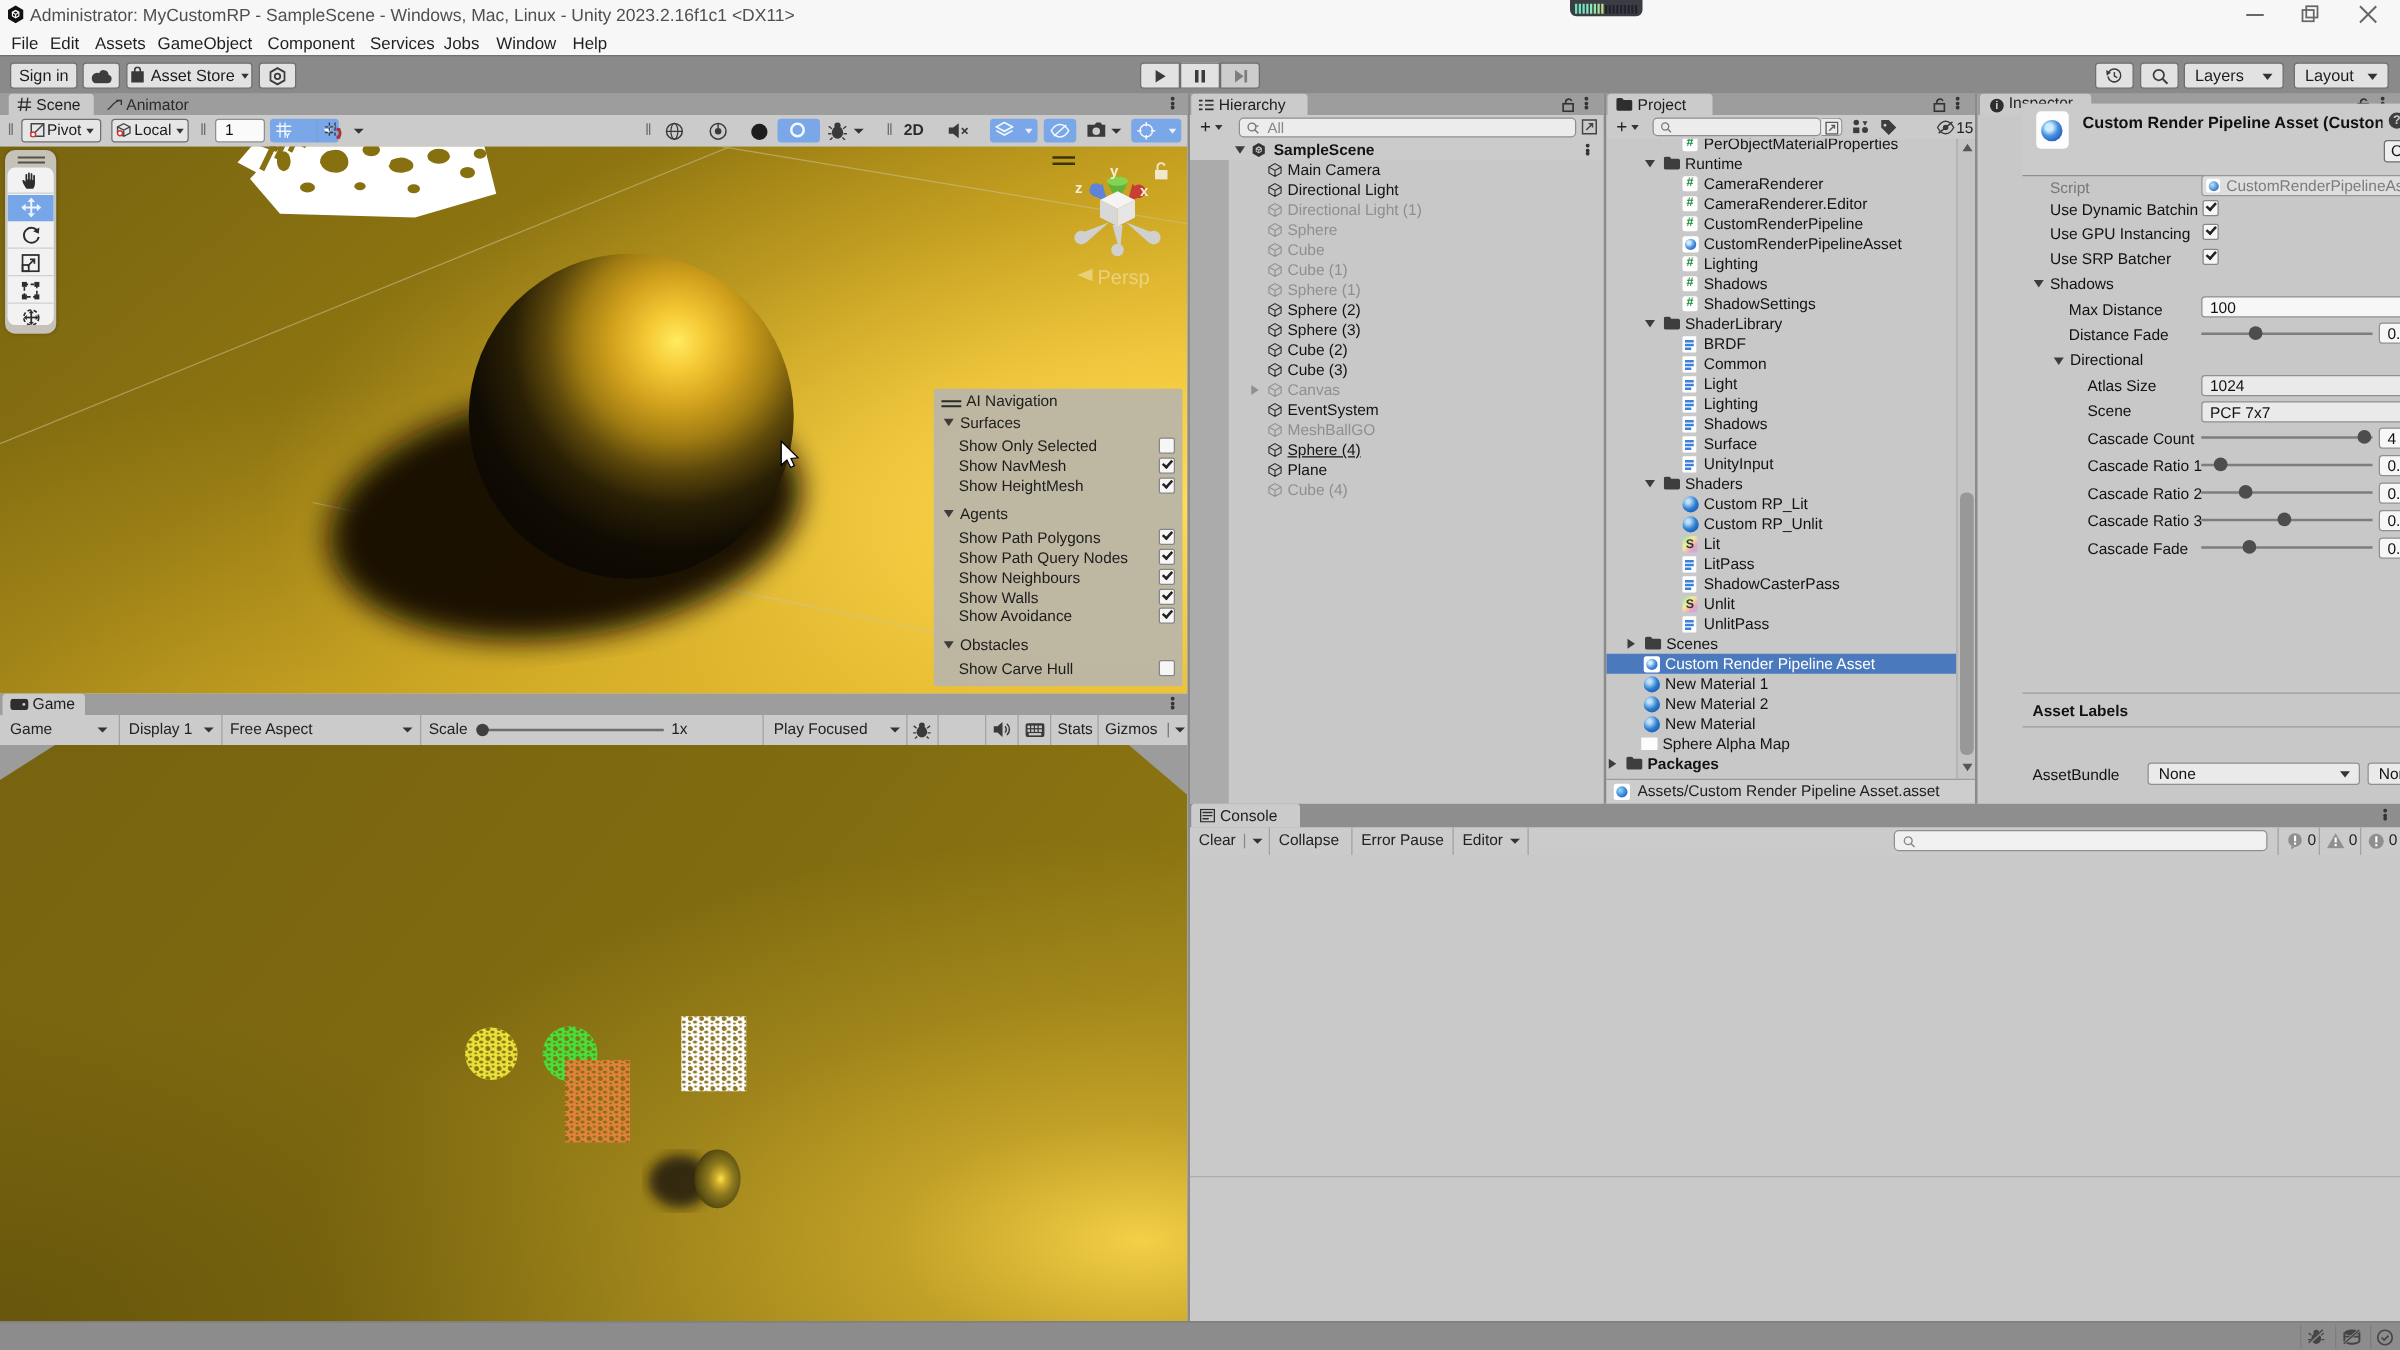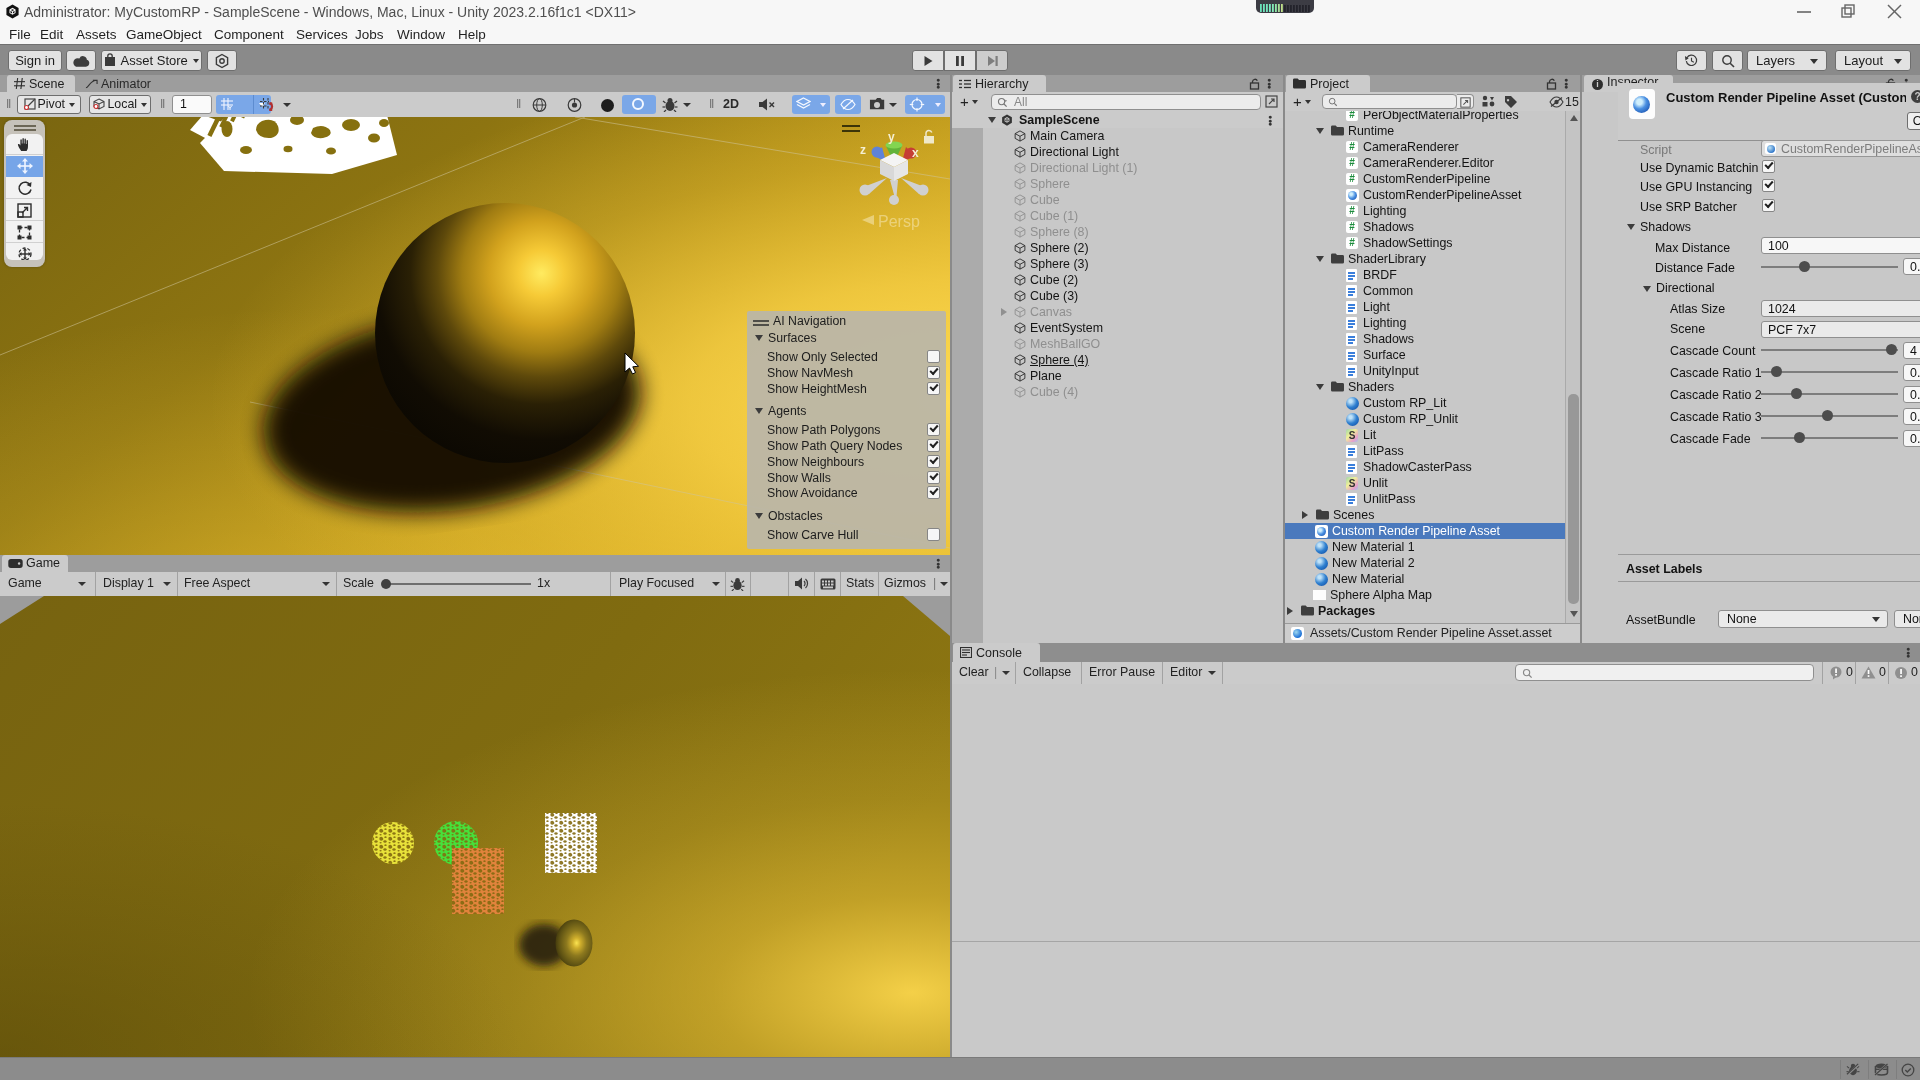--- a/index.html
+++ b/index.html
@@ -697,21 +697,21 @@
           <div class="row dis" style="left:0;top:96px;width:331px;">
             <svg style="position:absolute;left:62px;top:2px" width="12" height="12" viewBox="0 0 16 16">
               <path fill="none" stroke="#8f8f8f" stroke-width="1.2" d="M8 1.2 L14.5 4.8 V11.2 L8 14.8 L1.5 11.2 V4.8 Z M1.5 4.8 L8 8.4 L14.5 4.8 M8 8.4 V14.8"></path>
             </svg>
             <span style="position:absolute;left:78px;">Cube (1)</span>
           </div>
           <div class="row dis" style="left:0;top:112px;width:331px;">
             <svg style="position:absolute;left:62px;top:2px" width="12" height="12" viewBox="0 0 16 16">
               <path fill="none" stroke="#8f8f8f" stroke-width="1.2" d="M8 1.2 L14.5 4.8 V11.2 L8 14.8 L1.5 11.2 V4.8 Z M1.5 4.8 L8 8.4 L14.5 4.8 M8 8.4 V14.8"></path>
             </svg>
-            <span style="position:absolute;left:78px;">Sphere (8)</span>
+            <span style="position:absolute;left:78px;">Sphere (1)</span>
           </div>
           <div class="row" style="left:0;top:128px;width:331px;">
             <svg style="position:absolute;left:62px;top:2px" width="12" height="12" viewBox="0 0 16 16">
               <path fill="none" stroke="#2a2a2a" stroke-width="1.2" d="M8 1.2 L14.5 4.8 V11.2 L8 14.8 L1.5 11.2 V4.8 Z M1.5 4.8 L8 8.4 L14.5 4.8 M8 8.4 V14.8"></path>
             </svg>
             <span style="position:absolute;left:78px;">Sphere (2)</span>
           </div>
           <div class="row" style="left:0;top:144px;width:331px;">
             <svg style="position:absolute;left:62px;top:2px" width="12" height="12" viewBox="0 0 16 16">
               <path fill="none" stroke="#2a2a2a" stroke-width="1.2" d="M8 1.2 L14.5 4.8 V11.2 L8 14.8 L1.5 11.2 V4.8 Z M1.5 4.8 L8 8.4 L14.5 4.8 M8 8.4 V14.8"></path>

